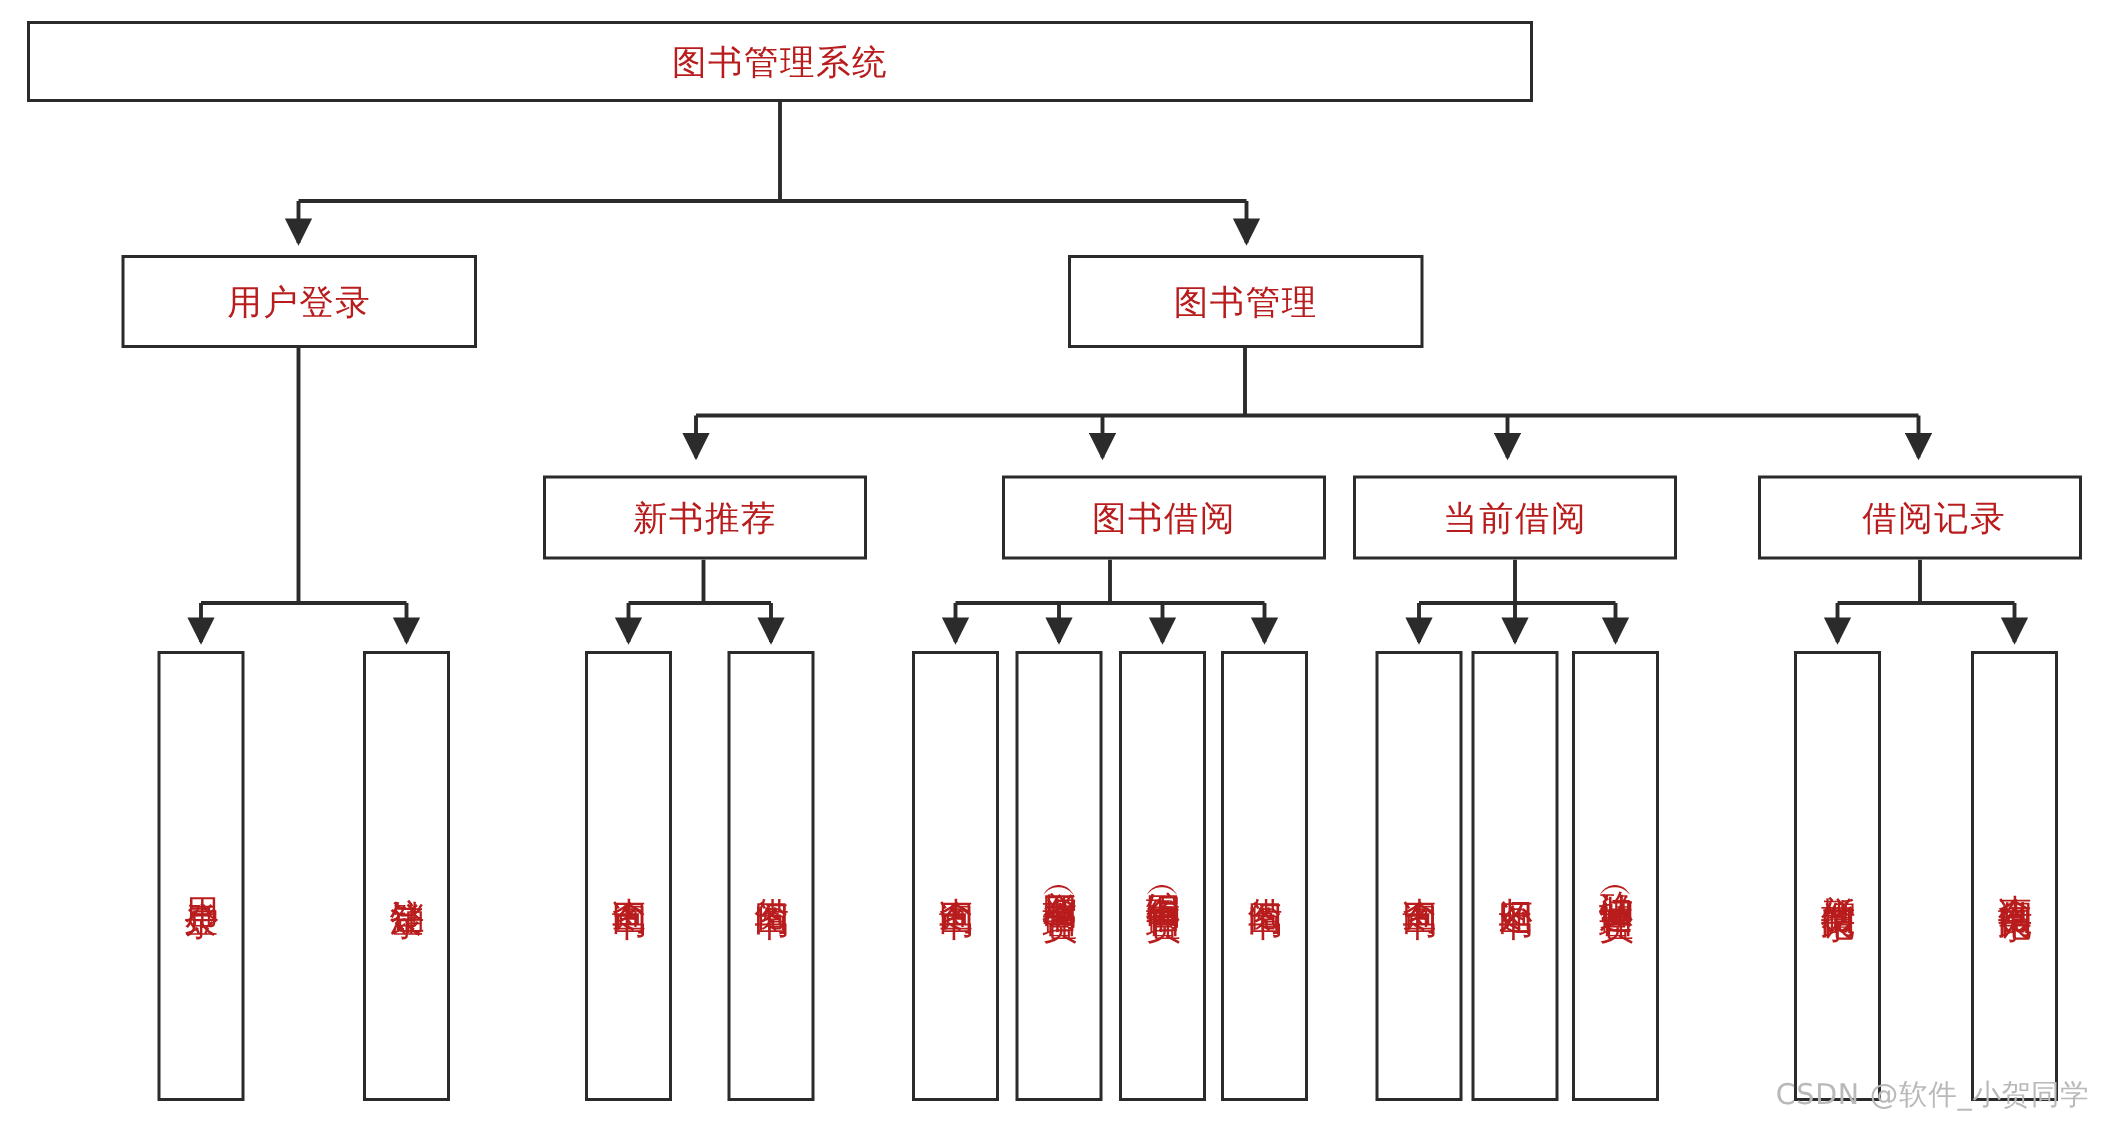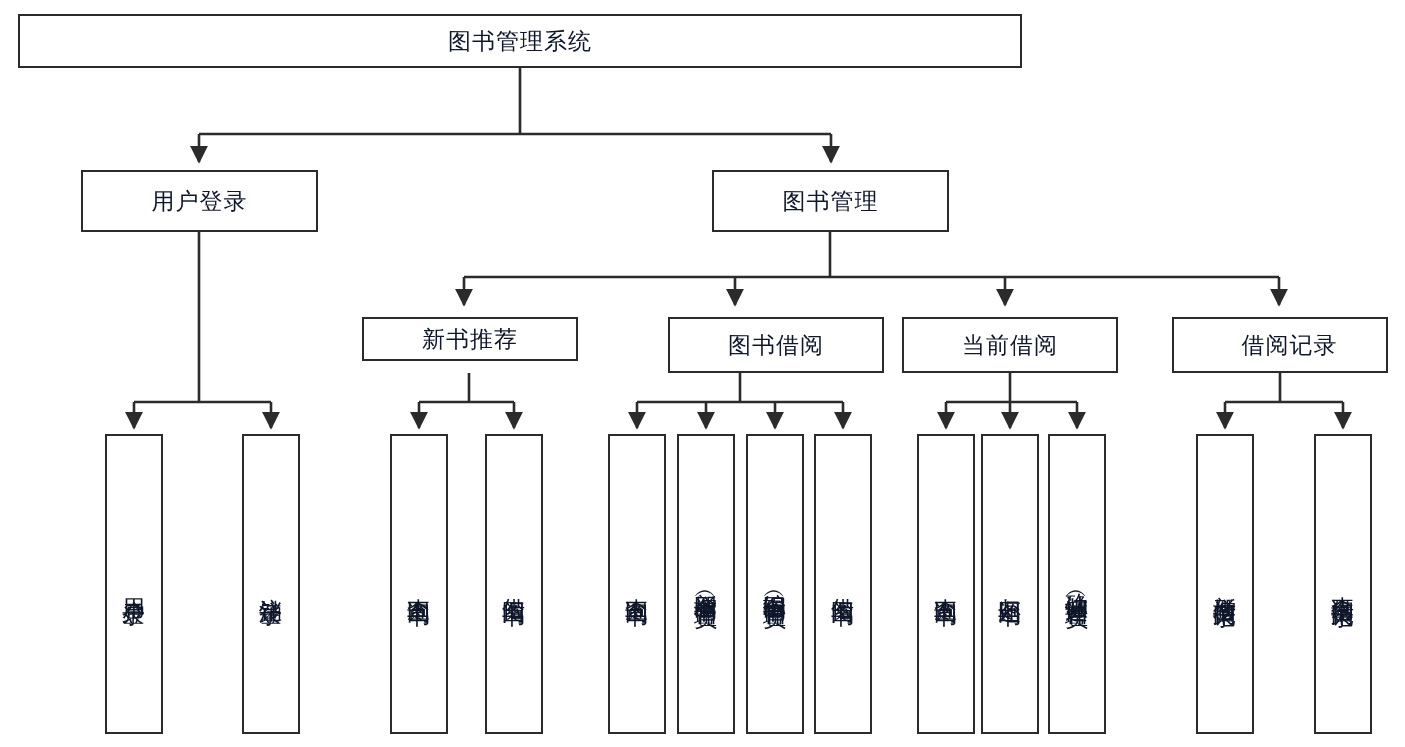--- a/index.html
+++ b/index.html
@@ -23,21 +23,21 @@
     pointer-events: none;
   }
   .node {
     position: absolute;
     box-sizing: border-box;
     border: 2px solid #2b2b2b;
     background: #ffffff;
     display: flex;
     align-items: center;
     justify-content: center;
-    color: #0f172a;
+    color: #b91c1c;
   }
   .node.horiz {
     font-size: 23px;
     letter-spacing: 1px;
   }
   .node.vert {
     writing-mode: vertical-rl;
     text-orientation: upright;
     font-size: 23px;
     letter-spacing: 2px;
@@ -119,21 +119,21 @@
     <span>图书管理系统</span>
   </div>
 
   <div class="node horiz" style="left:81px; top:170px; width:237px; height:62px;">
     <span>用户登录</span>
   </div>
   <div class="node horiz" style="left:712px; top:170px; width:237px; height:62px;">
     <span>图书管理</span>
   </div>
 
-  <div class="node horiz" style="left:362px; top:317px; width:216px; height:44px;">
+  <div class="node horiz" style="left:362px; top:317px; width:216px; height:56px;">
     <span>新书推荐</span>
   </div>
   <div class="node horiz" style="left:632px; top:317px; width:216px; height:56px;margin-left:36px;">
     <span>图书借阅</span>
   </div>
   <div class="node horiz" style="left:902px; top:317px; width:216px; height:56px;font-family:Liberation Mono, monospace;">
     <span>当前借阅</span>
   </div>
   <div class="node horiz" style="left:1172px; top:317px; width:216px; height:56px;padding-left:19px;">
     <span>借阅记录</span>
@@ -176,14 +176,15 @@
     <span class="vtext">确认归还（管理员）</span>
   </div>
 
   <div class="node vert" style="left:1196px; top:434px; width:58px; height:300px;">
     <span class="vtext">新增借阅记录</span>
   </div>
   <div class="node vert" style="left:1314px; top:434px; width:58px; height:300px;">
     <span class="vtext">查询借阅记录</span>
   </div>
 
+  <div class="watermark">CSDN @软件_小贺同学</div>
 
 </div>
 
 </body></html>

